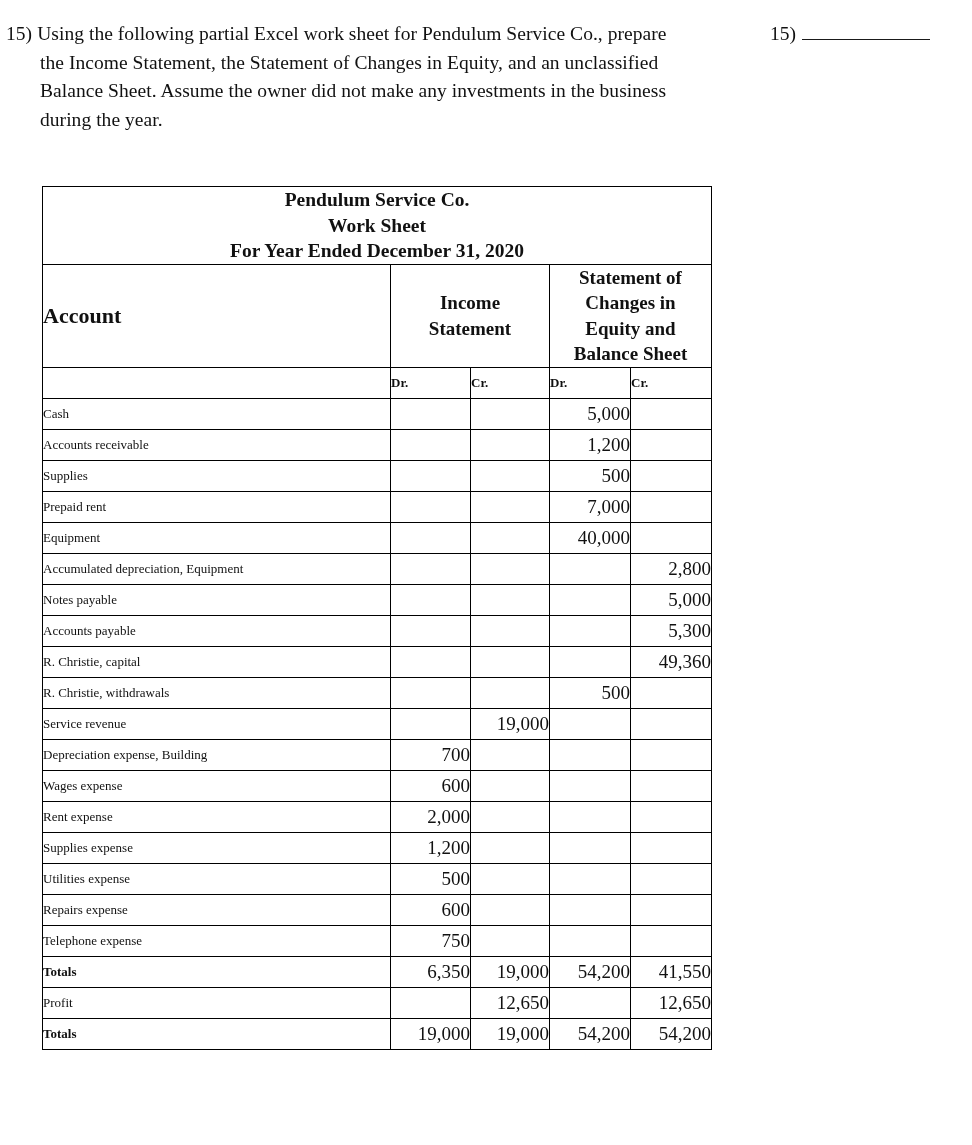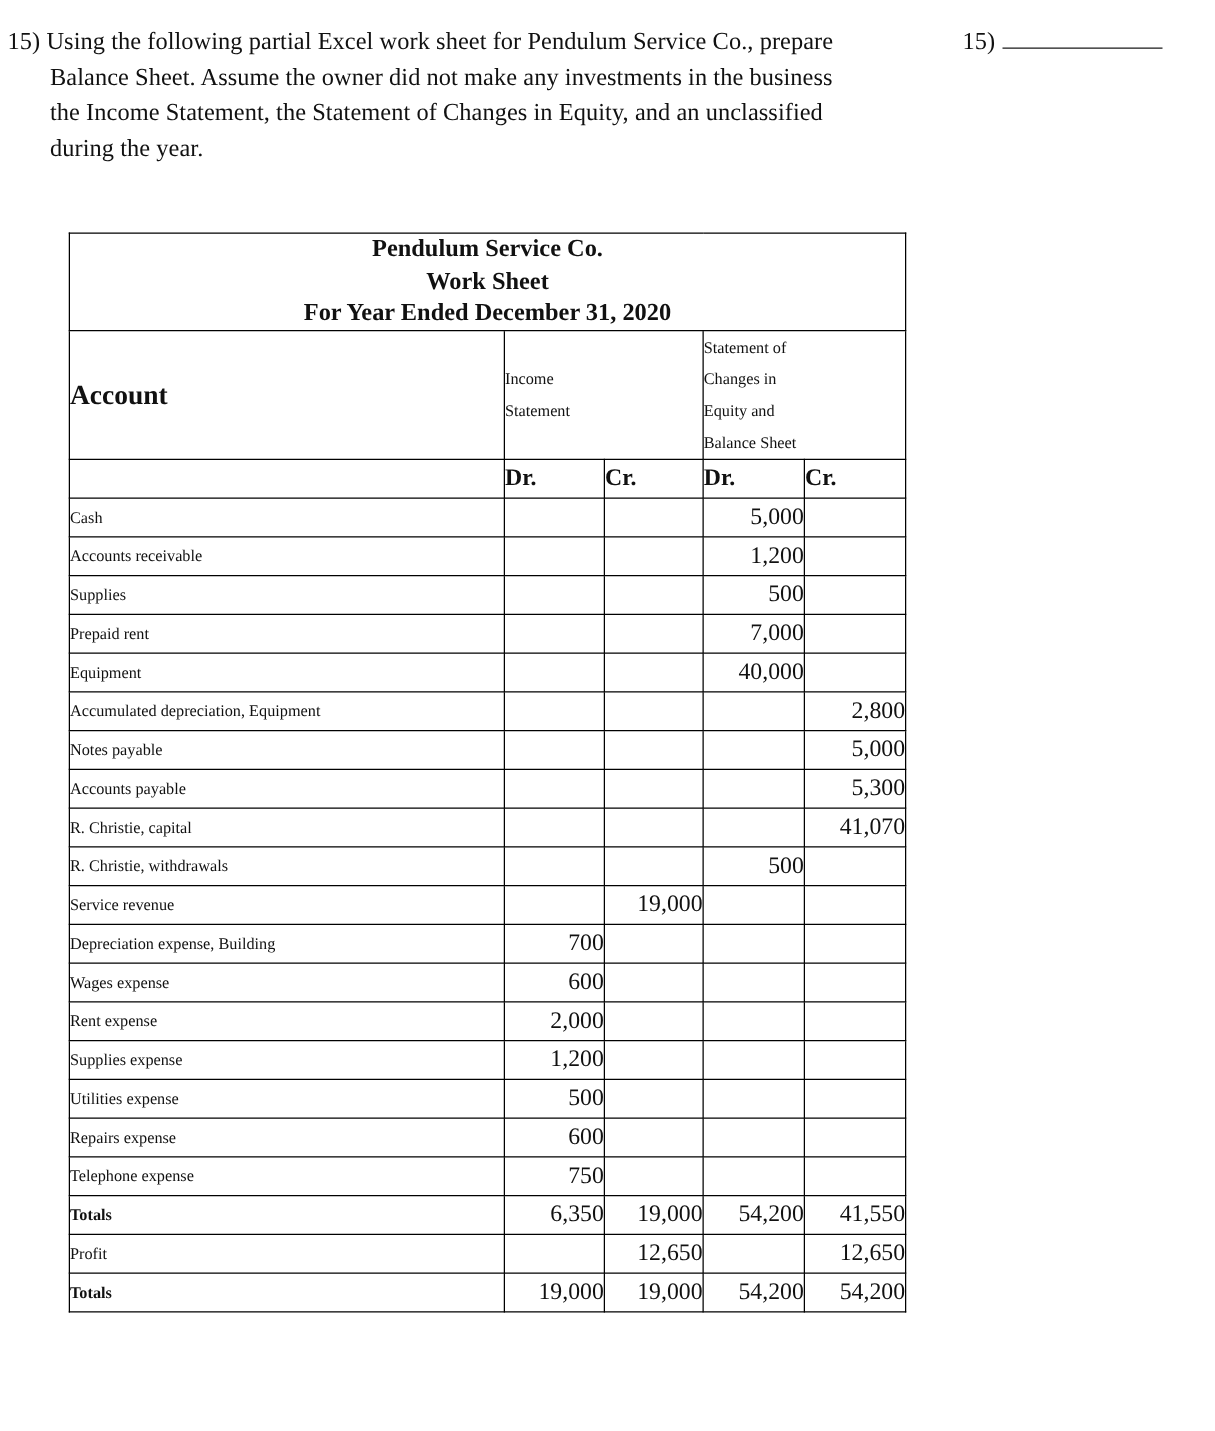--- a/index.html
+++ b/index.html
@@ -71,21 +71,21 @@
     display: inline-block;
     width: 128px;
     margin-left: 6px;
     border-bottom: 1.6px solid #1a1a1a;
     height: 14px;
   }
 
   
   #worksheet-wrap {
     position: absolute;
-    left: 55px;
+    left: 42px;
     top: 186px;
     width: 670px;
   }
   table#worksheet {
     border-collapse: collapse;
     width: 670px;
     table-layout: fixed;
     font-size: 18.5px;
   }
   table#worksheet td {
@@ -109,41 +109,41 @@
     font-weight: bold;
     font-size: 19.5px;
     line-height: 25.5px;
     padding: 6px 0 7px 0;
     height: auto;
   }
   td.title-cell .t-line { display: block; white-space: nowrap; }
 
   
   td.group-head {
-    text-align: left;
-    font-weight: normal;
-    font-size: 13px;
+    text-align: center;
+    font-weight: bold;
+    font-size: 19px;
     line-height: 25.5px;
     height: 113px;
     padding: 2px 3px;
   }
   td.group-head .g-line { display: block; }
   td.account-head {
     font-weight: bold;
     font-size: 22px;
     text-align: left;
     padding-left: 10px;
     height: 113px;
   }
   td.group-head.align-top { vertical-align: middle; }
 
   
   td.subhead {
     font-weight: bold;
-    font-size: 19px;
+    font-size: 13px;
     text-align: left;
     padding-left: 5px;
     height: 30px;
   }
   td.subhead-blank { height: 30px; }
 
   
   td.acct {
     text-align: left;
     padding-left: 6px;
@@ -161,22 +161,22 @@
 </head>
 <body>
 
 <div id="question-block">
 
   <div id="question-body">
     <div class="q-line">
       <span class="q-number">15)</span>
       <span class="q-text">Using the following partial Excel work sheet for Pendulum Service Co., prepare</span>
     </div>
+    <div class="q-indent">the Income Statement, the Statement of Changes in Equity, and an unclassified</div>
     <div class="q-indent">Balance Sheet. Assume the owner did not make any investments in the business</div>
-    <div class="q-indent">the Income Statement, the Statement of Changes in Equity, and an unclassified</div>
     <div class="q-indent">during the year.</div>
   </div>
 
   <div id="answer-slot">
     <span class="ans-num">15)</span>
     <span class="ans-rule"></span>
   </div>
 
 </div>
 
@@ -275,21 +275,21 @@
           <td class="amt"></td>
           <td class="amt"></td>
           <td class="amt"></td>
           <td class="amt">5,300</td>
         </tr>
         <tr>
           <td class="acct">R. Christie, capital</td>
           <td class="amt"></td>
           <td class="amt"></td>
           <td class="amt"></td>
-          <td class="amt">41,070</td>
+          <td class="amt">49,360</td>
         </tr>
         <tr>
           <td class="acct">R. Christie, withdrawals</td>
           <td class="amt"></td>
           <td class="amt"></td>
           <td class="amt">500</td>
           <td class="amt"></td>
         </tr>
         <tr>
           <td class="acct">Service revenue</td>

